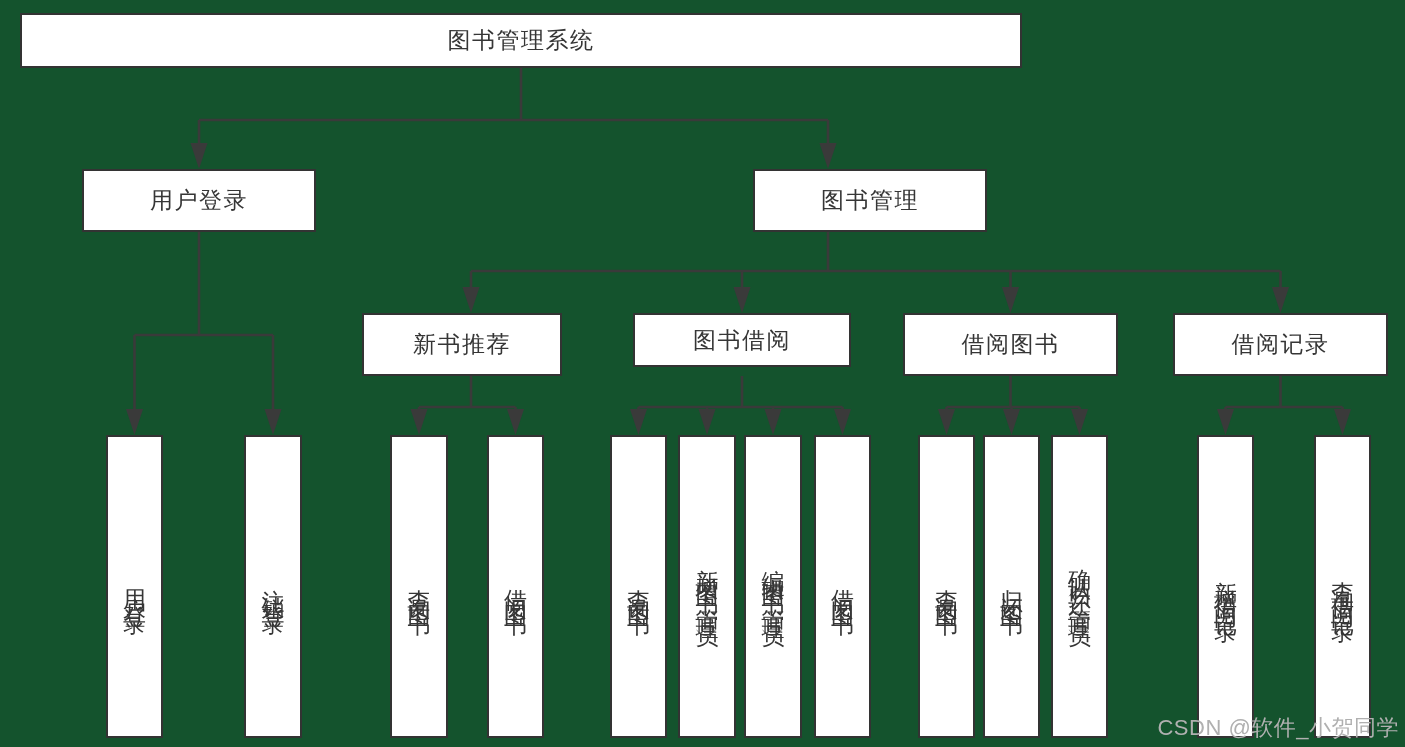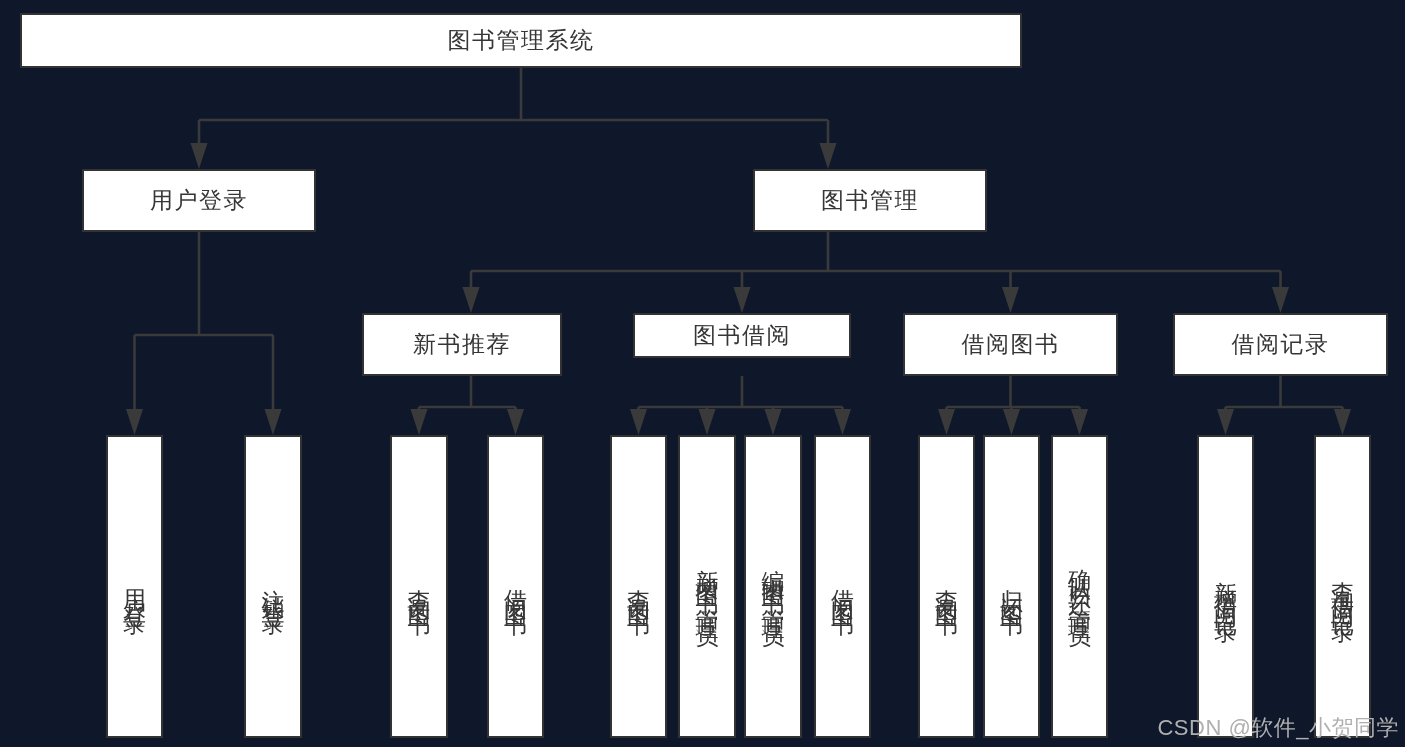--- a/index.html
+++ b/index.html
@@ -5,21 +5,21 @@
   html, body {
     margin: 0;
     padding: 0;
     background: #ffffff;
     font-family: "Liberation Sans", sans-serif;
   }
   .canvas {
     position: relative;
     width: 1405px;
     height: 747px;
-    background: #0f172a;
+    background: #14532d;
     overflow: hidden;
   }
   .wires {
     position: absolute;
     left: 0;
     top: 0;
     z-index: 1;
   }
   .box {
     position: absolute;
@@ -96,21 +96,21 @@
       <polygon points="1334,409 1351,409 1342.5,435"></polygon>
     </g>
   </svg>
 
   <div class="box hl" style="left:20px; top:13px; width:1002px; height:55px">图书管理系统</div>
 
   <div class="box hl" style="left:82px; top:169px; width:234px; height:63px">用户登录</div>
   <div class="box hl" style="left:753px; top:169px; width:234px; height:63px">图书管理</div>
 
   <div class="box hl" style="left:362px; top:313px; width:200px; height:63px">新书推荐</div>
-  <div class="box hl" style="left:633px; top:313px; width:218px; height:45px">图书借阅</div>
+  <div class="box hl" style="left:633px; top:313px; width:218px; height:54px">图书借阅</div>
   <div class="box hl" style="left:903px; top:313px; width:215px; height:63px">借阅图书</div>
   <div class="box hl" style="left:1173px; top:313px; width:215px; height:63px">借阅记录</div>
 
   <div class="box" style="left:106px; top:435px; width:57px; height:303px">
     <span class="vtext">用户登录</span>
   </div>
   <div class="box" style="left:244px; top:435px; width:58px; height:303px">
     <span class="vtext">注销登录</span>
   </div>
 

